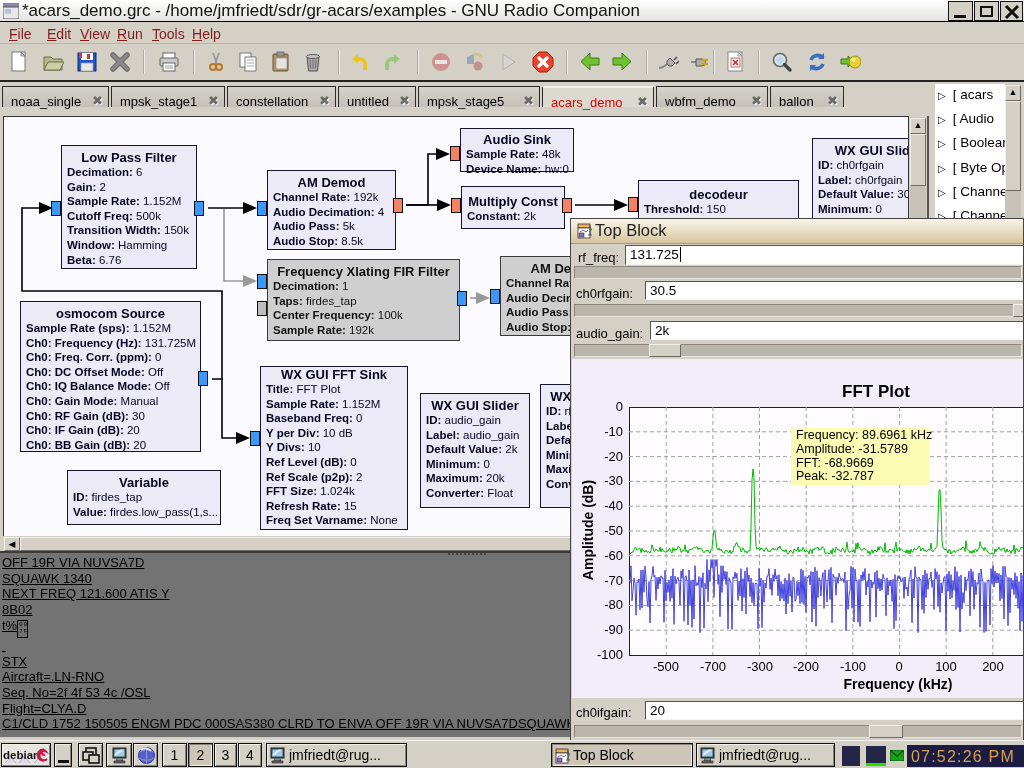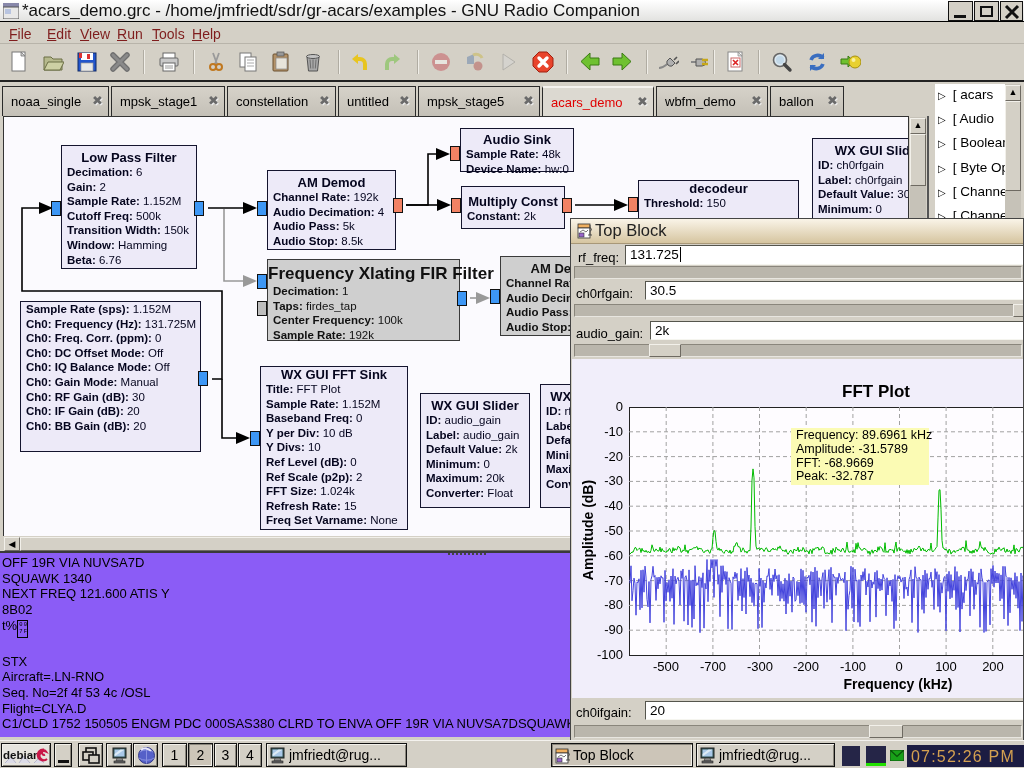--- a/index.html
+++ b/index.html
@@ -9,21 +9,21 @@
 #titletext { position:absolute; left:22px; top:1px; font-size:17px; color:#111; white-space:nowrap; }
 .wbtn { position:absolute; top:1px; width:25px; height:20px; background:#d4d0c6; border:1px solid #111; }
 
 #menubar { position:absolute; left:0; top:23px; width:1024px; height:21px; background:#d4d0c6; border-bottom:1px solid #b8b4aa; }
 .mitem { position:absolute; top:3px; font-size:14px; color:#7f1d1d; }
 
 #toolbar { position:absolute; left:0; top:45px; width:1024px; height:37px; background:#d4d0c6; border-bottom:2px solid #222; }
 .tsep { position:absolute; top:5px; width:2px; height:24px; background:#b0aca2; border-right:1px solid #f0eee8; }
 
 #tabrow { position:absolute; left:0; top:84px; width:908px; height:32px; background:#d4d0c6; }
-.tab { position:absolute; top:2px; height:30px; background:linear-gradient(#d6d2c9,#c4c0b7); border:1px solid #2a2a2a; border-bottom:none;text-align:right; }
+.tab { position:absolute; top:2px; height:21px; background:linear-gradient(#d6d2c9,#c4c0b7); border:1px solid #2a2a2a; border-bottom:none;text-align:right; }
 .tab.active { background:#dcd9d1; border-top:2px solid #f4f2ee; }
 .tabt { position:absolute; left:8px; top:7px; font-size:13px; color:#000; white-space:nowrap; }
 .tab.active .tabt { color:#e00000; }
 .tabx { position:absolute; right:5px; top:6px; font-size:13px; color:#6a6a6a; text-shadow:1px 1px 0 #eee; }
 
 #canvas { position:absolute; left:3px; top:116px; width:906px; height:420px; background:#fbfafe; border-left:1px solid #333; border-top:1px solid #333; border-right:1px solid #333; overflow:hidden; }
 .blk { position:absolute; background:#edeaf8; border:1.5px solid #14142e; color:#05051e; }
 .blk.dis { background:#cfcfcf; border-color:#3a3a3a; color:#111; }
 .bt { font-weight:bold; text-align:center; white-space:nowrap; }
 .pr { font-size:11.5px; line-height:14.6px; padding-left:5px; white-space:nowrap; }
@@ -31,21 +31,21 @@
 .port { position:absolute; border:1px solid #111; }
 
 .sb { position:absolute; background:#c6c2b8; }
 .sbthumb { position:absolute; background:#d4d0c6; border:1px solid #888; border-top-color:#f2f0ea; border-left-color:#f2f0ea; border-right-color:#6e6a62; border-bottom-color:#6e6a62; }
 .sbbtn { position:absolute; background:#d4d0c6; border:1px solid #888; border-top-color:#f2f0ea; border-left-color:#f2f0ea; border-right-color:#6e6a62; border-bottom-color:#6e6a62; font-size:9px; color:#000; text-align:center; line-height:13px; }
 
 #tree { position:absolute; left:935px; top:84px; width:70px; height:652px; background:#fff; overflow:hidden; }
 .titem { position:absolute; left:3px; font-size:13.5px; color:#000; white-space:nowrap; }
 .tri { font-size:10px; margin-right:7px; }
 
-#console { position:absolute; left:0; top:551px; width:1024px; height:186px; background:#8b5cf6; border-top:2px solid #3a3a3a; font-size:13px; line-height:15.7px; color:#000; padding:2px 0 0 2px; }
+#console { position:absolute; left:0; top:551px; width:1024px; height:186px; background:#737373; border-top:2px solid #3a3a3a; font-size:13px; line-height:15.7px; color:#000; padding:2px 0 0 2px;text-decoration:underline; }
 .ctl { display:inline-block; border:1px solid #000; font-size:5.5px; line-height:6.5px; padding:1.5px 1px; vertical-align:-3px; font-family:"Liberation Mono",monospace; }
 .ctl i { display:block; font-style:normal; letter-spacing:-1px; }
 
 #topblock { position:absolute; left:570px; top:218px; width:454px; height:523px; background:#d4d0c6; border:1px solid #444; overflow:hidden; }
 #tbtitle { position:absolute; left:0; top:0; width:100%; height:25px; background:linear-gradient(#faf4e8,#d6c5a0); border-bottom:1px solid #a89878; }
 #tbtitle span { position:absolute; left:24px; top:2px; font-size:16.5px; color:#222; }
 .flabel { position:absolute; font-size:13px; color:#000; }
 .finput { position:absolute; background:#fff; border:1px solid #828278; border-top-color:#55554d; border-left-color:#55554d; border-bottom-color:#f5f5ef; border-right-color:#f5f5ef; font-size:13.5px; color:#000; padding:1px 0 0 4px; }
 .slider { position:absolute; left:3px; width:448px; height:13px; background:#bab6ac; border:1px solid #8a867c; border-bottom-color:#e8e6e0; border-right-color:#e8e6e0; }
 .sthumb { position:absolute; top:-1px; height:13px; background:#d4d0c6; border:1px solid #f2f0ea; border-right-color:#6e6a62; border-bottom-color:#6e6a62; }
@@ -288,44 +288,50 @@
       <div class="blk" style="left:456px;top:11px;width:114px;height:44px">
         <div class="bt" style="font-size:13px;padding-top:3px">Audio Sink</div>
         <div class="pr"><b>Sample Rate:</b> 48k</div>
         <div class="pr"><b>Device Name:</b> hw:0</div>
       </div>
       <div class="blk" style="left:457px;top:69px;width:104px;height:43px">
         <div class="bt" style="font-size:13px;padding-top:7px">Multiply Const</div>
         <div class="pr"><b>Constant:</b> 2k</div>
       </div>
       <div class="blk" style="left:634px;top:63px;width:161px;height:40px">
-        <div class="bt" style="font-size:13px;">decodeur</div>
+        <div class="bt" style="font-size:13px;padding-top:6px">decodeur</div>
         <div class="pr"><b>Threshold:</b> 150</div>
       </div>
       <div class="blk" style="left:808px;top:21px;width:128px;height:105px">
         <div class="bt" style="font-size:13px;padding-top:4px">WX GUI Slide</div>
         <div class="pr"><b>ID:</b> ch0rfgain</div>
         <div class="pr"><b>Label:</b> ch0rfgain</div>
         <div class="pr"><b>Default Value:</b> 30.5</div>
         <div class="pr"><b>Minimum:</b> 0</div>
         <div class="pr"><b>Maximum:</b> 50</div>
       </div>
       <div class="blk" style="left:16px;top:184px;width:181px;height:151px">
+        <div class="bt" style="font-size:13px;padding-top:4px">osmocom Source</div>
         <div class="pr"><b>Sample Rate (sps):</b> 1.152M</div>
         <div class="pr"><b>Ch0: Frequency (Hz):</b> 131.725M</div>
         <div class="pr"><b>Ch0: Freq. Corr. (ppm):</b> 0</div>
         <div class="pr"><b>Ch0: DC Offset Mode:</b> Off</div>
         <div class="pr"><b>Ch0: IQ Balance Mode:</b> Off</div>
         <div class="pr"><b>Ch0: Gain Mode:</b> Manual</div>
         <div class="pr"><b>Ch0: RF Gain (dB):</b> 30</div>
         <div class="pr"><b>Ch0: IF Gain (dB):</b> 20</div>
         <div class="pr"><b>Ch0: BB Gain (dB):</b> 20</div>
       </div>
+      <div class="blk" style="left:63px;top:353px;width:154px;height:55px">
+        <div class="bt" style="font-size:13px;padding-top:4px">Variable</div>
+        <div class="pr"><b>ID:</b> firdes_tap</div>
+        <div class="pr"><b>Value:</b> firdes.low_pass(1,s...</div>
+      </div>
       <div class="blk dis" style="left:263px;top:142px;width:193px;height:82px">
-        <div class="bt" style="font-size:17px;padding-top:4px">Frequency Xlating FIR Filter</div>
+        <div class="bt" style="font-size:13px;padding-top:4px">Frequency Xlating FIR Filter</div>
         <div class="pr"><b>Decimation:</b> 1</div>
         <div class="pr"><b>Taps:</b> firdes_tap</div>
         <div class="pr"><b>Center Frequency:</b> 100k</div>
         <div class="pr"><b>Sample Rate:</b> 192k</div>
       </div>
       <div class="blk dis" style="left:496px;top:139px;width:129px;height:80px">
         <div class="bt" style="font-size:13px;padding-top:4px">AM Demod</div>
         <div class="pr"><b>Channel Rate:</b> 192k</div>
         <div class="pr"><b>Audio Decimation:</b> 4</div>
         <div class="pr"><b>Audio Pass:</b> 5k</div>

